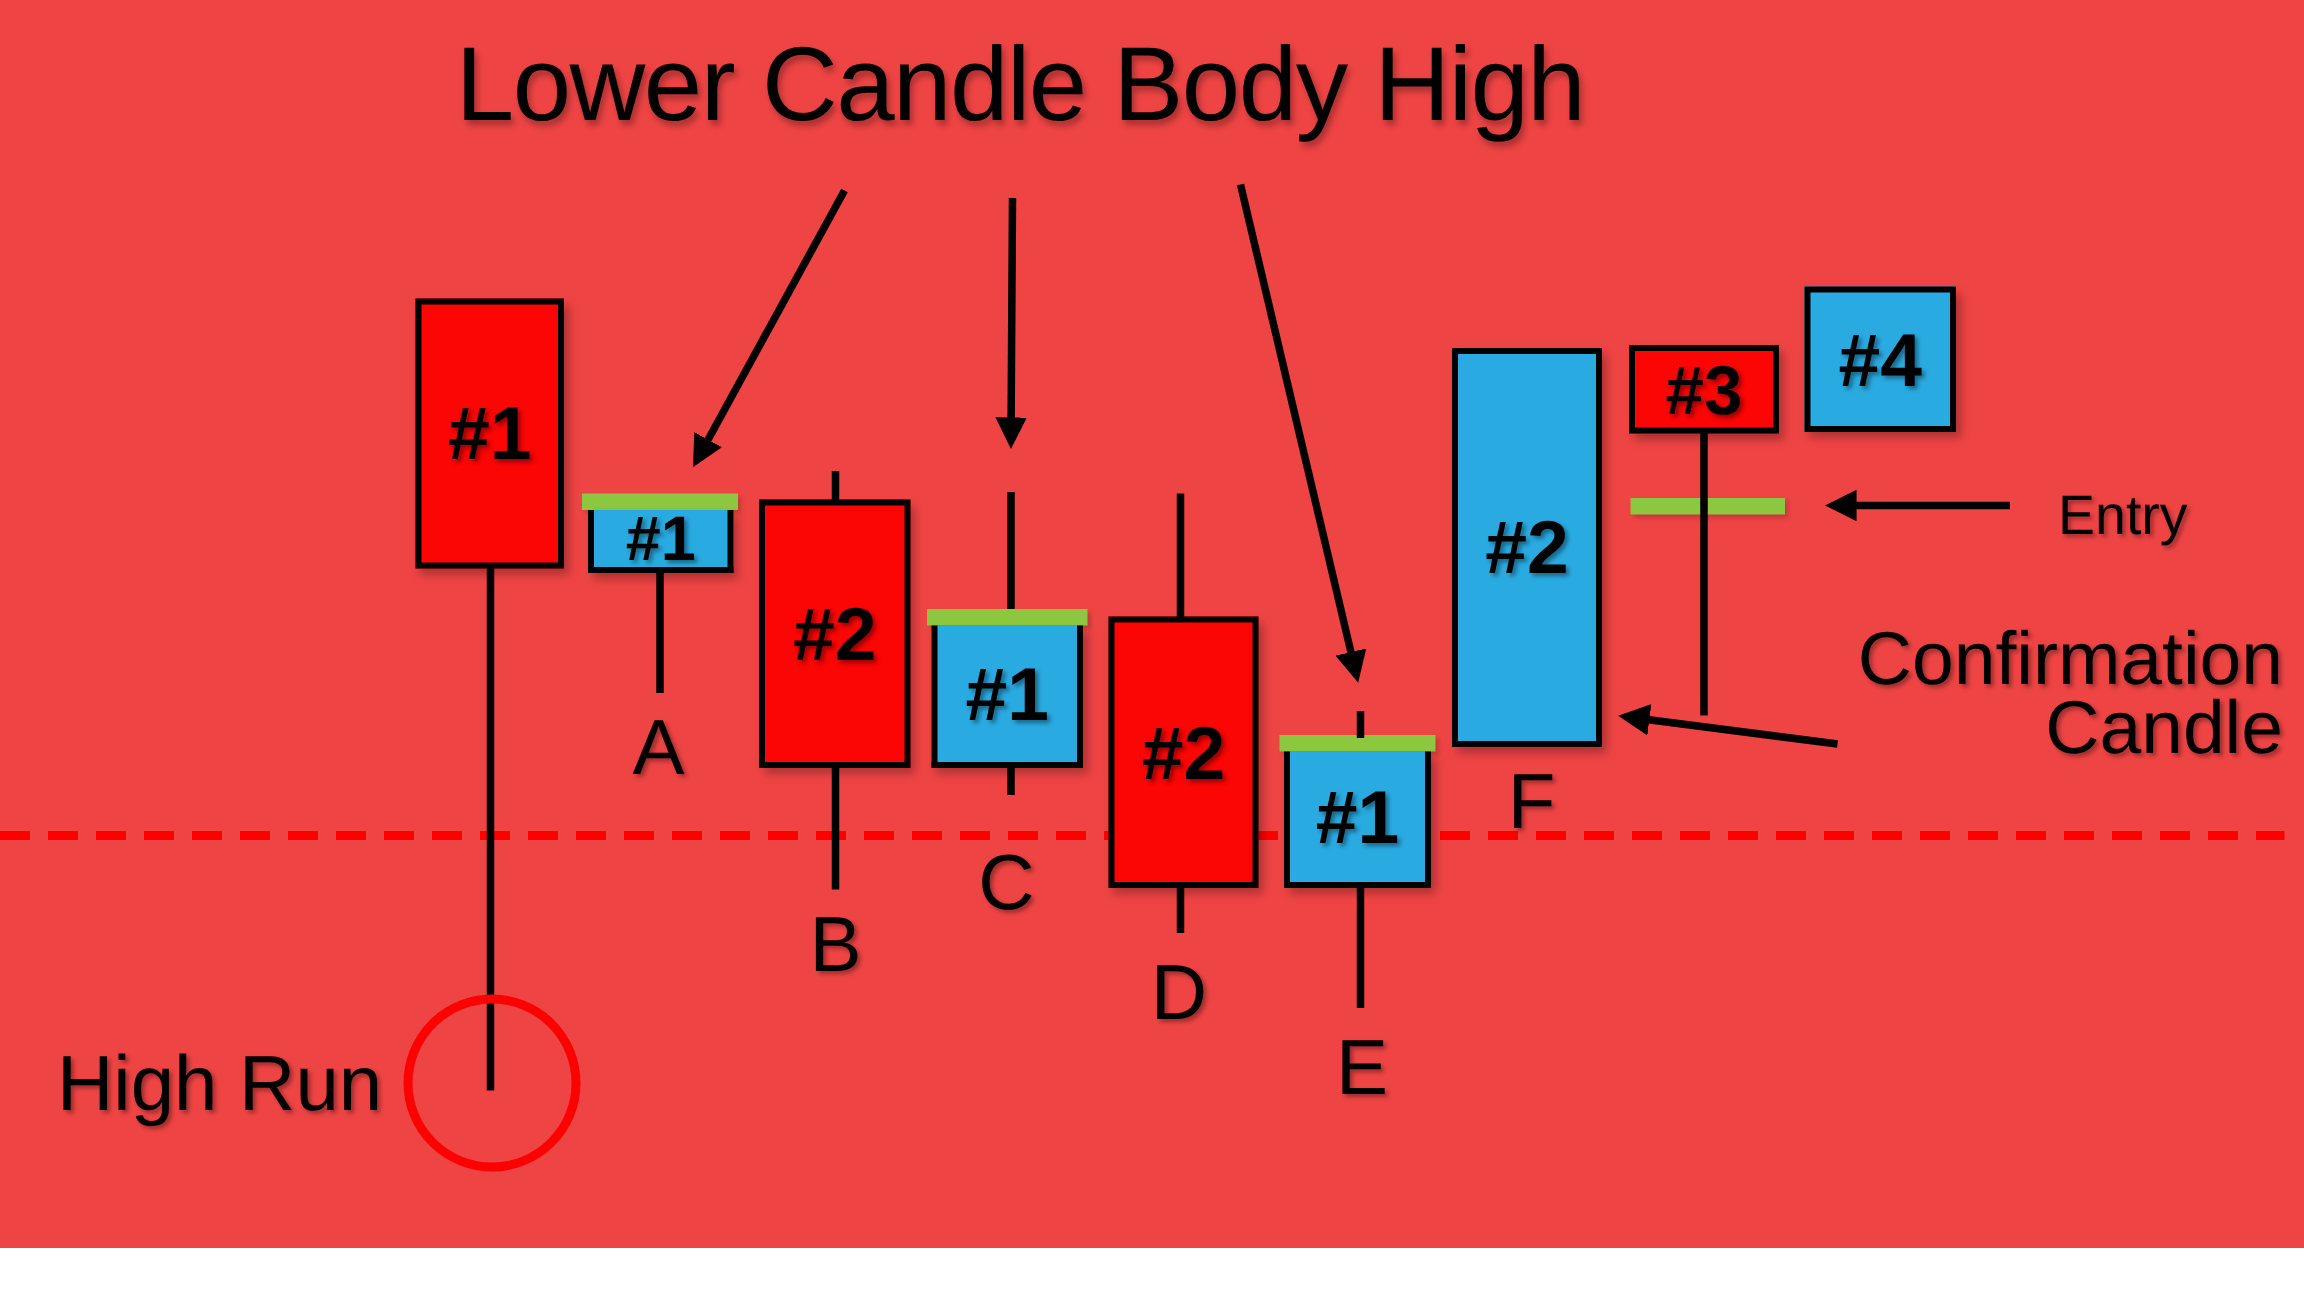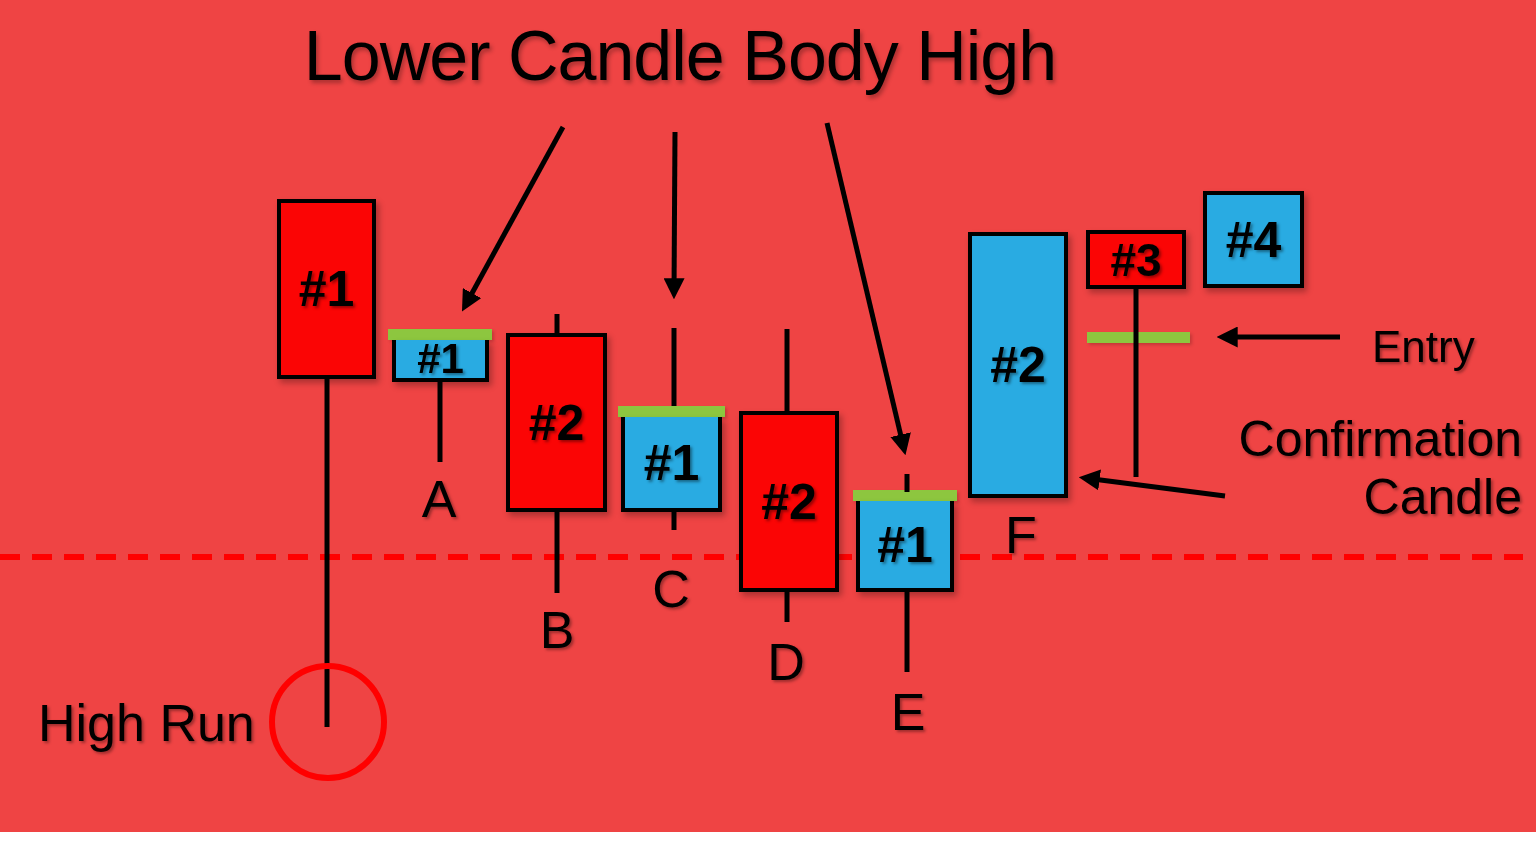--- a/index.html
+++ b/index.html
@@ -93,23 +93,23 @@
   <div class="body bear" style="left:1086px;top:230px;width:100px;height:59px">
     <span class="clabel md">#3</span>
   </div>
   <div class="high" style="left:1087px;top:332px;width:103px"></div>
 
   <div class="body bull" style="left:1203px;top:191px;width:101px;height:97px">
     <span class="clabel">#4</span>
   </div>
 
   <div class="ann" style="left:38px;top:697px;font-size:52px">High Run</div>
-  <div class="ann" style="left:1372px;top:325px;font-size:44px">Entry</div>
+  <div class="ann" style="left:1372px;top:325px;font-size:37px">Entry</div>
   <div class="ann center" style="left:1190px;top:414px;width:332px">Confirmation</div>
-  <div class="ann center" style="left:1190px;top:472px;width:332px">Candle</div>
+  <div class="ann center" style="left:1190px;top:460px;width:332px">Candle</div>
 
   <svg class="overlay" width="1536" height="864" viewBox="0 0 1536 864">
     <defs>
       <marker id="ah" viewBox="0 0 10 10" refX="7" refY="5" markerWidth="4.2" markerHeight="4.2" orient="auto-start-reverse" markerUnits="strokeWidth">
         <path d="M0,0 L10,5 L0,10 z" fill="#000"></path>
       </marker>
     </defs>
 
     <line class="ink" x1="327" y1="376" x2="327" y2="727" stroke-width="5"></line>
     <line class="ink" x1="440" y1="380" x2="440" y2="462" stroke-width="5"></line>

